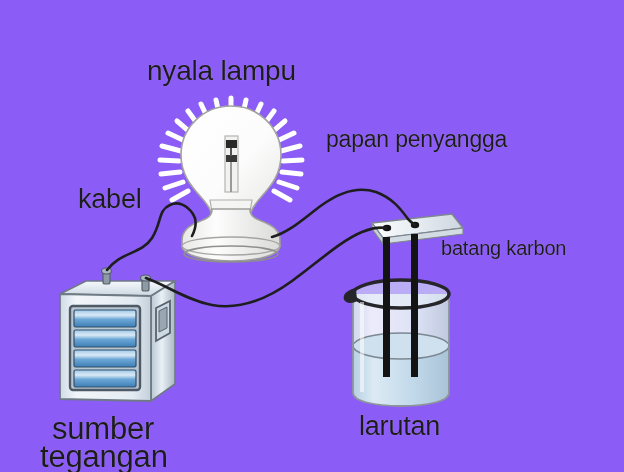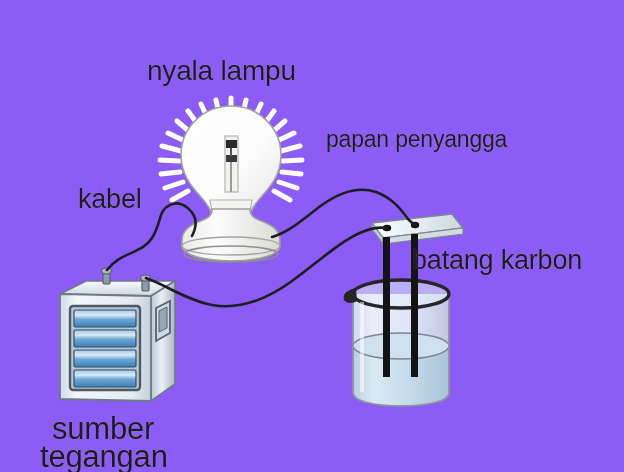--- a/index.html
+++ b/index.html
@@ -45,24 +45,23 @@
     left: 326px;
     top: 128px;
     font-size: 23px;
   }
   #label-kabel {
     left: 78px;
     top: 186px;
     font-size: 27px;
   }
   #label-batang-karbon {
-    left: 412px;
+    left: 441px;
     top: 238px;
-    font-size: 27px;
-    margin-top: 9px;
+    font-size: 20px;
   }
   #label-sumber-tegangan {
     left: 28px;
     top: 413px;
     font-size: 31px;
   }
   #label-sumber-tegangan .line-1 {
     display: block;
     margin-left: 24px;
   }
@@ -280,14 +279,15 @@
   <div class="label" id="label-nyala-lampu">nyala lampu</div>
 
   <div class="label" id="label-papan-penyangga">papan penyangga</div>
 
   <div class="label" id="label-kabel">kabel</div>
 
   <div class="label" id="label-batang-karbon">batang karbon</div>
 
   <div class="label" id="label-sumber-tegangan"><span class="line-1">sumber</span><span class="line-2">tegangan</span></div>
 
+  <div class="label" id="label-larutan">larutan</div>
 
 </div>
 
 </body></html>

